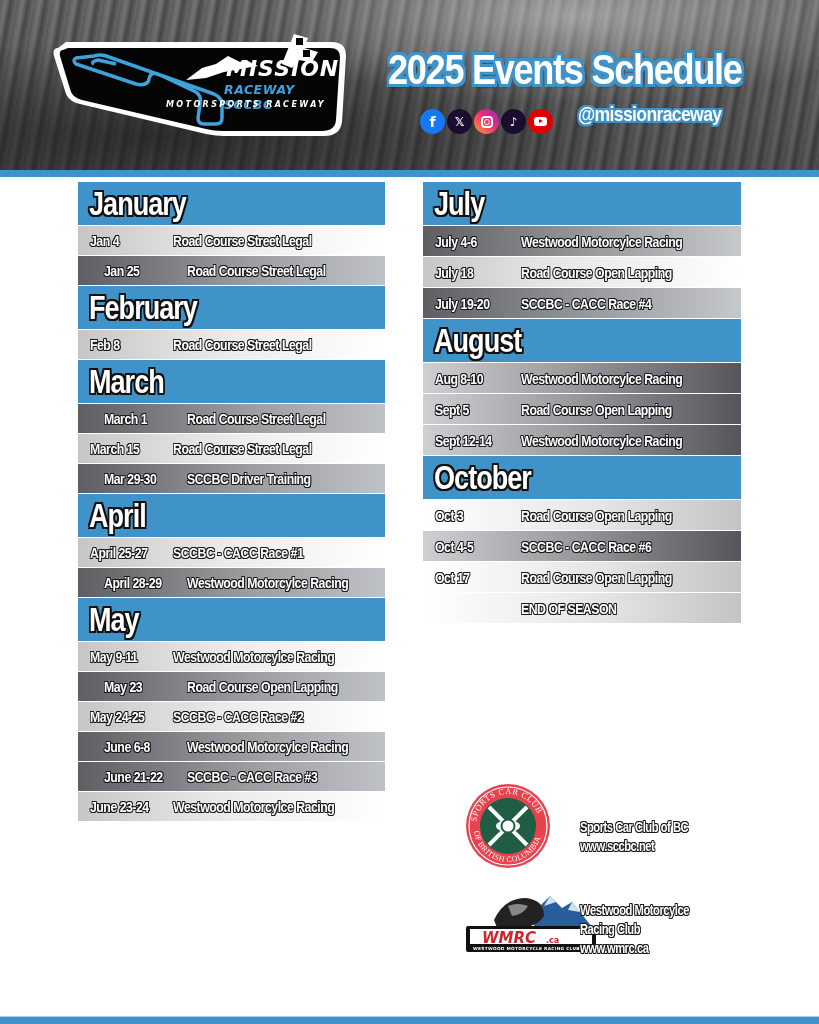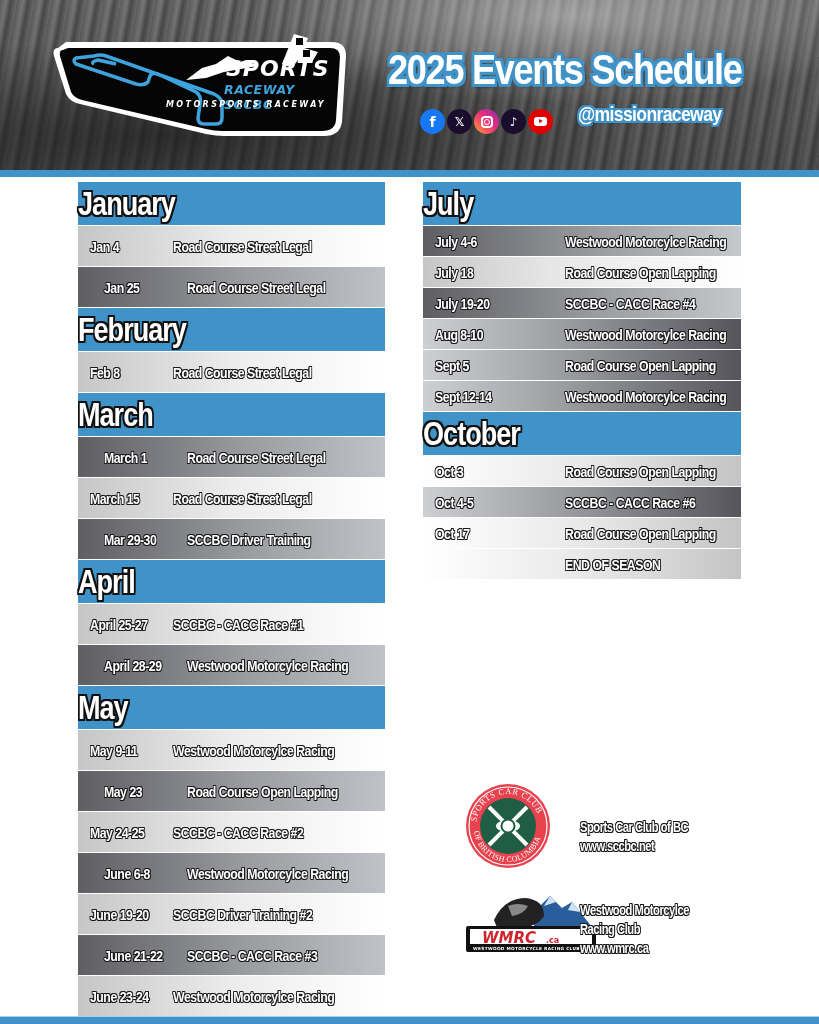--- a/index.html
+++ b/index.html
@@ -72,40 +72,40 @@
   .ig-glyph::after { content: ""; position: absolute; left: 2px; top: 2px; width: 4px; height: 4px; border: 1.5px solid #fff; border-radius: 50%; box-sizing: content-box; left: 1px; top: 1px; }
   .yt-glyph { width: 13px; height: 9px; background: #fff; border-radius: 3px; position: relative; }
   .yt-glyph::after { content: ""; position: absolute; left: 5px; top: 2px; border-left: 4px solid #e00000; border-top: 2.5px solid transparent; border-bottom: 2.5px solid transparent; }
 
   
   .col { position: absolute; }
   .col.left { left: 78px; top: 182px; width: 307px; }
   .col.right { left: 423px; top: 182px; width: 318px; }
 
   .month {
-    height: 43px; background: #3f93c8; display: flex; align-items: center; 
+    height: 43px; background: #3f93c8; display: flex; align-items: center; padding-left: 11px;
     margin-bottom: 1px;
   }
   .month-name {
     font-family: "Liberation Sans", sans-serif; font-weight: bold; font-size: 33px; color: #fff;
     letter-spacing: -1.2px; transform: scaleX(0.82); transform-origin: left; white-space: nowrap;
     text-shadow:
       -2px -2px 0 #111, 2px -2px 0 #111, -2px 2px 0 #111, 2px 2px 0 #111,
       0 -2px 0 #111, 0 2px 0 #111, -2px 0 0 #111, 2px 0 0 #111;
   }
   .row {
-    height: 40px; display: flex; align-items: center; margin-bottom: 1px; padding-left: 12px;
+    height: 29px; display: flex; align-items: center; margin-bottom: 1px; padding-left: 12px;
   }
   .row.light { background: linear-gradient(90deg, #c6c6c6 0%, #ececec 50%, #ffffff 100%); }
   .row.dark { background: linear-gradient(90deg, #5e5e63 0%, #9a9ca0 55%, #bfc2c6 100%); padding-left: 26px; }
   .row.light-r { background: linear-gradient(90deg, #c6c6c6 0%, #e6e6e6 40%, #ffffff 100%); }
   .row.dark-r { background: linear-gradient(90deg, #cdcfd2 0%, #9a9ca0 45%, #55555b 100%); }
   .row.light-rev { background: linear-gradient(90deg, #ffffff 0%, #e6e6e6 55%, #c4c4c4 100%); }
   .row.dark-rev { background: linear-gradient(90deg, #5e5e63 0%, #9a9ca0 55%, #c6c9cc 100%); }
-  .col.right .row { height: 30px; margin-bottom: 1px; gap: 44px; }
+  .col.right .row { height: 30px; margin-bottom: 1px; }
 
   .cell {
     font-family: "Liberation Sans", sans-serif; font-weight: bold; font-size: 15px; color: #fff;
     letter-spacing: -0.6px; white-space: nowrap; transform: scaleX(0.82); transform-origin: left;
     text-shadow:
       -1px -1px 0 #1a1a1a, 1px -1px 0 #1a1a1a, -1px 1px 0 #1a1a1a, 1px 1px 0 #1a1a1a,
       0 -1px 0 #1a1a1a, 0 1px 0 #1a1a1a, -1px 0 0 #1a1a1a, 1px 0 0 #1a1a1a;
   }
   .col.left .cell.date { width: 83px; flex: none; }
   .col.right .cell.date { width: 86px; flex: none; }
@@ -132,21 +132,21 @@
 <div class="logo">
   <svg viewBox="0 0 302 102">
     <path d="M12 14 Q6 14 8 22 L20 60 Q24 68 34 70 L160 100 Q170 102 178 102 L278 102 Q294 102 296 88 L300 22 Q300 8 286 8 L20 8 Z" fill="#ffffff"></path>
     <path d="M17 16 Q13 16 14 22 L25 58 Q28 64 36 66 L160 95 Q168 97 176 97 L276 97 Q289 97 290 86 L294 23 Q294 14 284 14 L22 14 Z" fill="#050505"></path>
     <path d="M30 24 Q26 26 30 30 L90 50 Q98 52 102 48 L104 42 Q106 38 112 40 L150 58 Q156 62 154 70 L152 84 Q152 90 158 90 L170 90 Q176 90 176 84 L176 70 Q176 64 168 60 L60 22 Q54 20 48 22 Z M48 30 Q44 28 52 26 L70 30" fill="none" stroke="#3ea3dc" stroke-width="3.5" stroke-linejoin="round"></path>
     <path d="M140 46 L156 34 L170 30 L182 22 L194 28 L200 26 L212 32 L178 38 L160 44 Z" fill="#ffffff"></path>
     <path d="M248 0 L262 4 L258 14 L272 18 L266 28 L252 26 L246 34 L236 30 Z" fill="#ffffff"></path>
     <rect x="250" y="4" width="7" height="7" fill="#050505"></rect>
     <rect x="257" y="16" width="7" height="7" fill="#050505"></rect>
   </svg>
-  <span class="logo-text-mission">SPORTS</span>
+  <span class="logo-text-mission">MISSION</span>
   <span class="logo-text-park">RACEWAY SCCBC</span>
   <span class="logo-text-circuit">MOTORSPORTS RACEWAY</span>
 </div>
 
 <h1 class="title">2025 Events Schedule</h1>
 
 <div class="socials">
   <span class="soc fb">f</span>
   <span class="soc x">𝕏</span>
   <span class="soc ig">
@@ -224,24 +224,20 @@
     </div>
   <div class="row light">
       <span class="cell date">May 24-25</span>
       <span class="cell">SCCBC - CACC Race #2</span>
     </div>
 
   <div class="row dark">
       <span class="cell date">June 6-8</span>
       <span class="cell">Westwood Motorcylce Racing</span>
     </div>
-  <div class="row light">
-      <span class="cell date">June 19-20</span>
-      <span class="cell">SCCBC Driver Training #2</span>
-    </div>
   <div class="row dark">
       <span class="cell date">June 21-22</span>
       <span class="cell">SCCBC - CACC Race #3</span>
     </div>
   <div class="row light">
       <span class="cell date">June 23-24</span>
       <span class="cell">Westwood Motorcylce Racing</span>
     </div>
 </div>
 
@@ -255,20 +251,23 @@
     </div>
   <div class="row light-r">
       <span class="cell date">July 18</span>
       <span class="cell">Road Course Open Lapping</span>
     </div>
   <div class="row dark-rev">
       <span class="cell date">July 19-20</span>
       <span class="cell">SCCBC - CACC Race #4</span>
     </div>
 
+  <div class="month">
+      <span class="month-name">August</span>
+    </div>
   <div class="row dark-r">
       <span class="cell date">Aug 8-10</span>
       <span class="cell">Westwood Motorcylce Racing</span>
     </div>
 
   <div class="row dark-r">
       <span class="cell date">Sept 5</span>
       <span class="cell">Road Course Open Lapping</span>
     </div>
   <div class="row dark-r">

